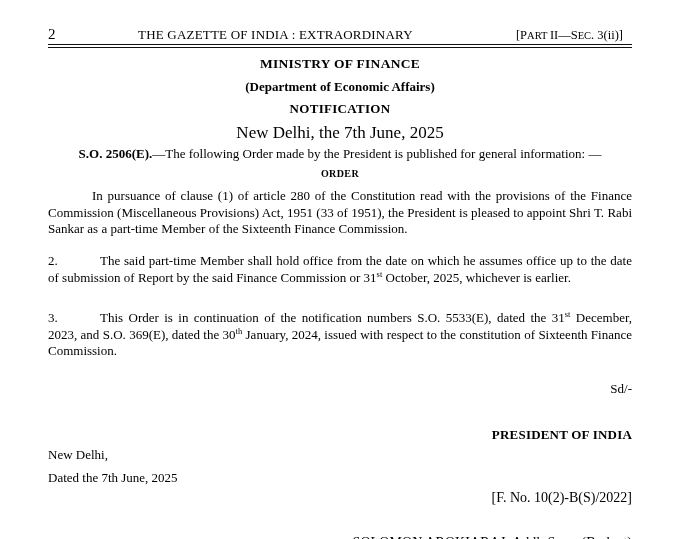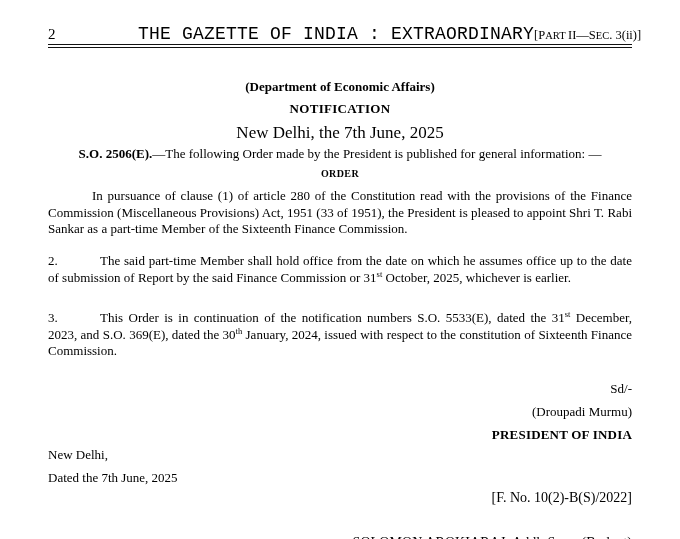--- a/index.html
+++ b/index.html
@@ -36,34 +36,33 @@
     width: 100%;
   }
   .page-number {
     font-size: 15px;
     line-height: 18px;
     flex: 0 0 auto;
     width: 90px;
     text-align: left;
   }
   .header-title {
-    font-size: 18px;
+    font-size: 13px;
     line-height: 18px;
     letter-spacing: 0.2px;
     text-align: left;
     flex: 1 1 auto;
     white-space: nowrap;
-    font-family: Liberation Mono, monospace;
   }
   .header-part {
     font-size: 12.5px;
     line-height: 18px;
     flex: 0 0 auto;
     width: 125px;
-    text-align: left;
+    text-align: center;
     white-space: nowrap;
   }
   .sc {
     font-size: 10.5px;
   }
   .header-rule {
     position: absolute;
     left: 48px;
     top: 44px;
     width: 584px;
@@ -186,36 +185,36 @@
 
   <div class="header">
     <div class="header-row">
       <div class="page-number">2</div>
       <div class="header-title">THE GAZETTE OF INDIA : EXTRAORDINARY</div>
       <div class="header-part"><span>[P</span><span class="sc">ART </span><span>II</span><span>—S</span><span class="sc">EC</span><span>. 3(ii)]</span></div>
     </div>
   </div>
   <div class="header-rule"></div>
 
+  <div class="center-block ministry">MINISTRY OF FINANCE</div>
   <div class="center-block department">(Department of Economic Affairs)</div>
   <div class="center-block notification">NOTIFICATION</div>
   <div class="center-block dateline">New Delhi, the 7th June, 2025</div>
 
   <div class="so-line"><b>S.O. 2506(E).</b><span>—The following Order made by the President is published for general information: —</span></div>
 
   <div class="center-block order-head">ORDER</div>
 
   <div class="para p1">In pursuance of clause (1) of article 280 of the Constitution read with the provisions of the Finance Commission (Miscellaneous Provisions) Act, 1951 (33 of 1951), the President is pleased to appoint Shri T. Rabi Sankar as a part-time Member of the Sixteenth Finance Commission.</div>
 
   <div class="para p2"><span class="pnum">2.</span><span>The said part-time Member shall hold office from the date on which he assumes office up to the date of submission of Report by the said Finance Commission or 31</span><sup>st</sup><span> October, 2025, whichever is earlier.</span></div>
 
   <div class="para p3"><span class="pnum">3.</span><span>This Order is in continuation of the notification numbers S.O. 5533(E), dated the 31</span><sup>st</sup><span> December, 2023, and S.O. 369(E), dated the 30</span><sup>th</sup><span> January, 2024, issued with respect to the constitution of Sixteenth Finance Commission.</span></div>
 
   <div class="sig sig-sd">Sd/-</div>
-  <div class="sig sig-name">(Droupadi Murmu)</div>
   <div class="sig sig-role">PRESIDENT OF INDIA</div>
 
   <div class="place-block pb-place">New Delhi,</div>
   <div class="place-block pb-date">Dated  the 7th  June, 2025</div>
 
   <div class="file-block fb-fno">[F. No.  10(2)-B(S)/2022]</div>
   <div class="file-block fb-name">SOLOMON AROKIARAJ,  Addl. Secy. (Budget)</div>
 
 </div>
 

